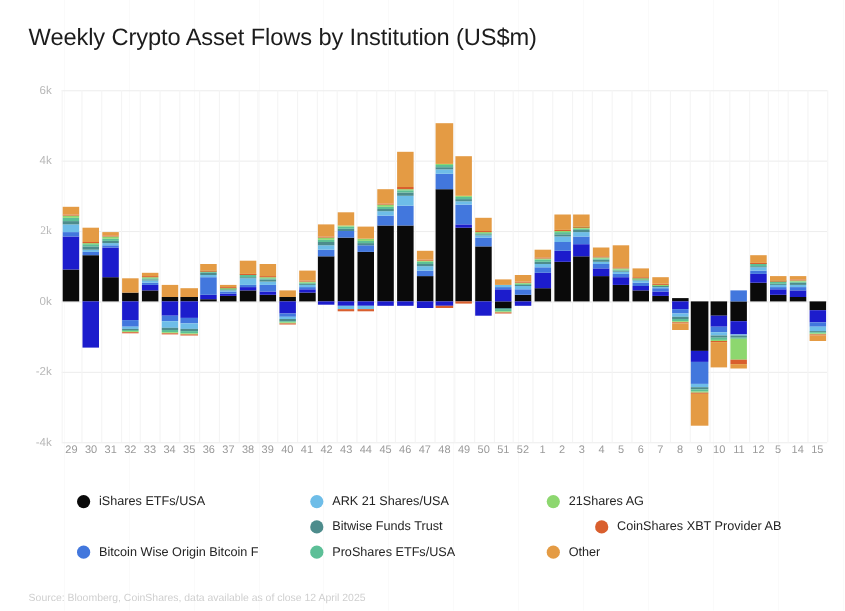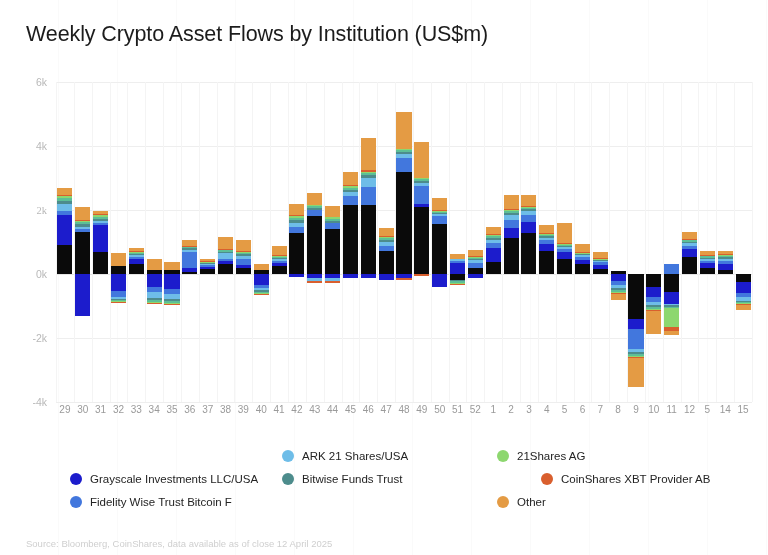--- a/index.html
+++ b/index.html
@@ -641,36 +641,40 @@
         <div class="seg" style="top: 220.16px; height: 1.28px; background: rgb(92, 191, 151);"></div>
         <div class="seg" style="top: 221.44px; height: 1px; background: rgb(141, 215, 111);"></div>
         <div class="seg" style="top: 222.4px; height: 1px; background: rgb(217, 95, 46);"></div>
         <div class="seg" style="top: 223.04px; height: 4.48px; background: rgb(228, 155, 68);"></div>
       </div>
       <div class="xtick" style="left: 687.077px;">15</div>
       <div class="vgrid" style="left: 696px;"></div>
     </div>
 
   <div id="legend">
-      <div class="legend-item" style="grid-area: 2 / 1;">
-        <span class="swatch" style="background: rgb(28, 28, 204);"></span>
-        <span>Grayscale Investments LLC/USA</span>
+      <div class="legend-item" style="grid-area: 1 / 1;">
+        <span class="swatch" style="background: rgb(10, 10, 10);"></span>
+        <span>iShares ETFs/USA</span>
       </div>
       <div class="legend-item" style="grid-area: 3 / 1;">
         <span class="swatch" style="background: rgb(66, 119, 221);"></span>
-        <span>Fidelity Wise Trust Bitcoin F</span>
+        <span>Bitcoin Wise Origin Bitcoin F</span>
       </div>
       <div class="legend-item" style="grid-area: 1 / 2;">
         <span class="swatch" style="background: rgb(110, 189, 232);"></span>
         <span>ARK 21 Shares/USA</span>
       </div>
       <div class="legend-item" style="grid-area: 2 / 2;">
         <span class="swatch" style="background: rgb(77, 140, 140);"></span>
         <span>Bitwise Funds Trust</span>
       </div>
+      <div class="legend-item" style="grid-area: 3 / 2;">
+        <span class="swatch" style="background: rgb(92, 191, 151);"></span>
+        <span>ProShares ETFs/USA</span>
+      </div>
       <div class="legend-item" style="grid-area: 1 / 3;">
         <span class="swatch" style="background: rgb(141, 215, 111);"></span>
         <span>21Shares AG</span>
       </div>
       <div class="legend-item" style="grid-area: 2 / 3; padding-left: 44px;">
         <span class="swatch" style="background: rgb(217, 95, 46);"></span>
         <span>CoinShares XBT Provider AB</span>
       </div>
       <div class="legend-item" style="grid-area: 3 / 3;">
         <span class="swatch" style="background: rgb(228, 155, 68);"></span>

